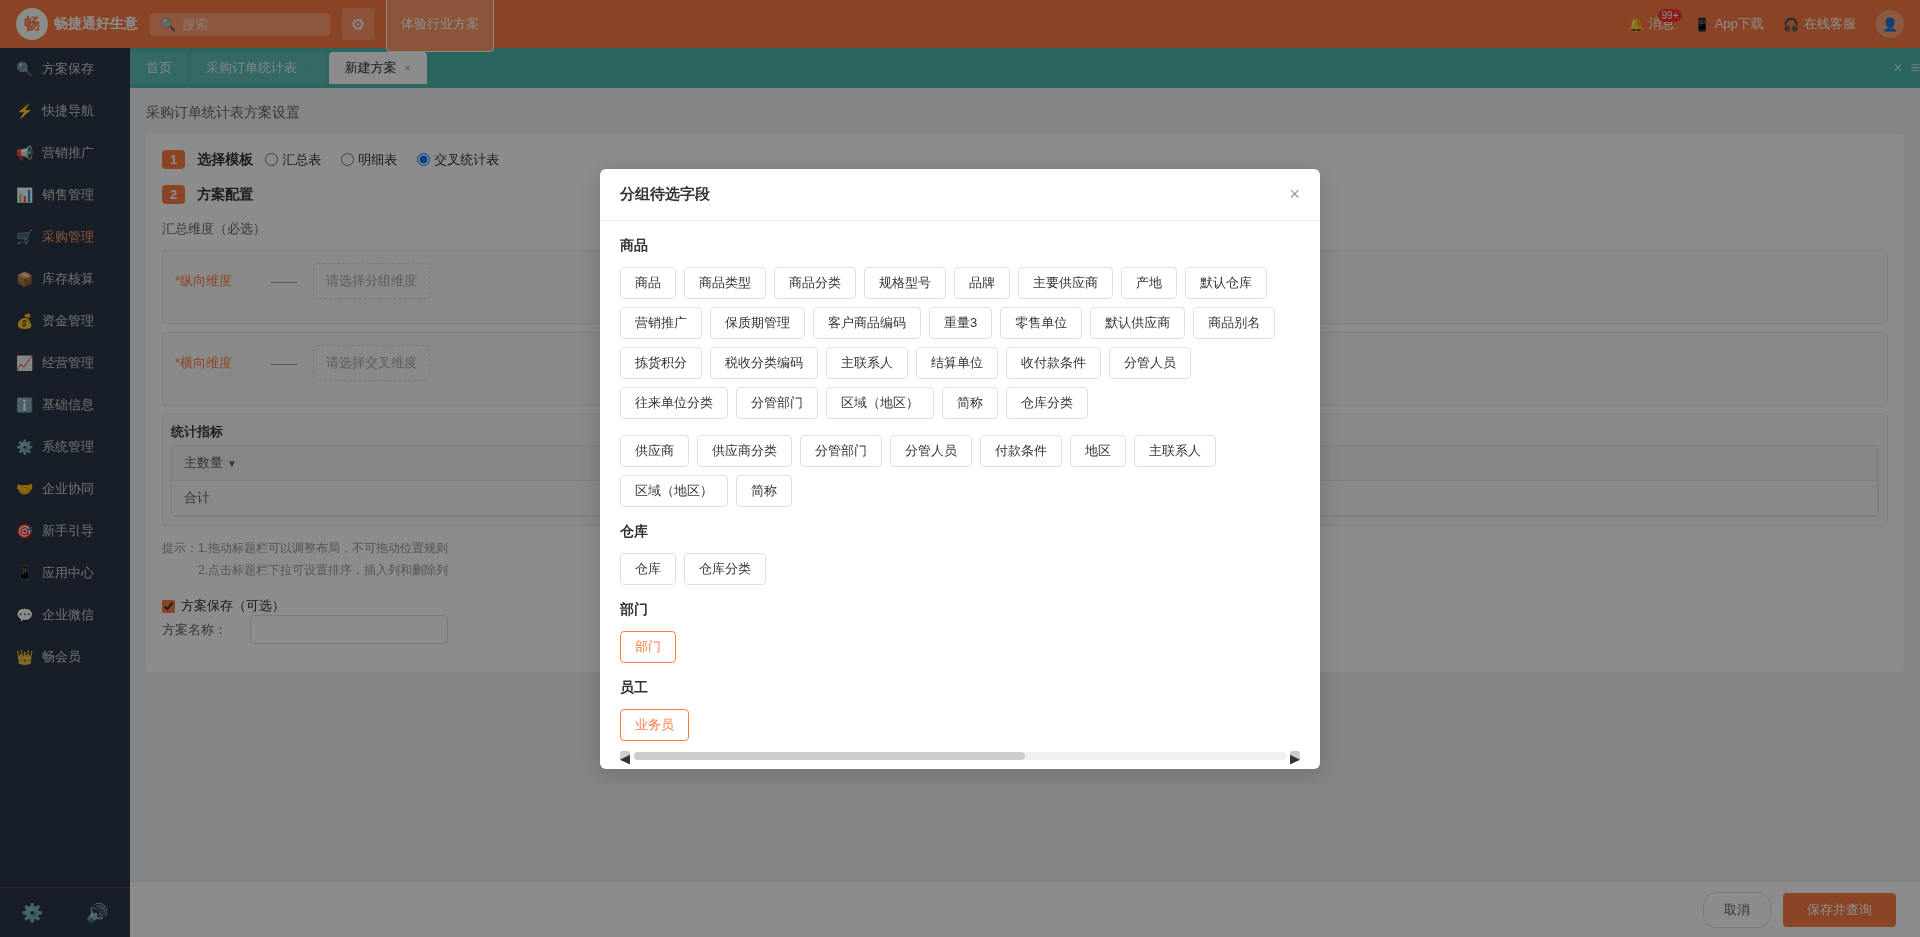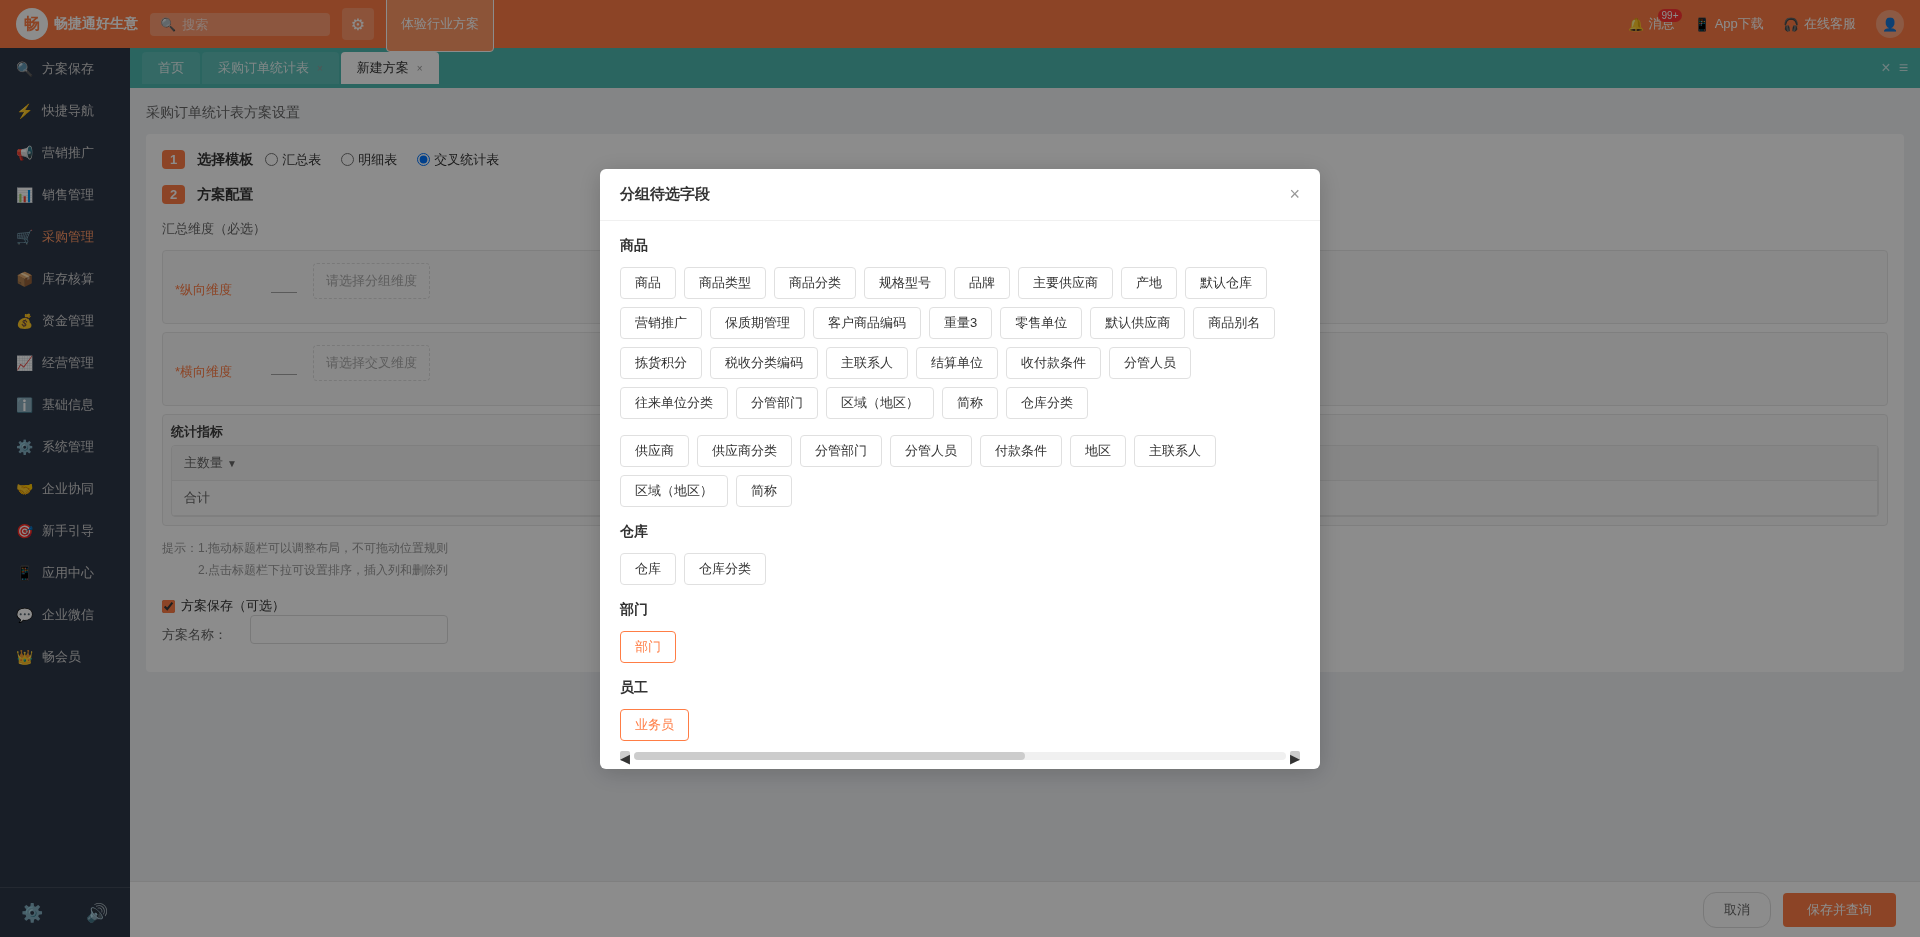--- a/index.html
+++ b/index.html
@@ -113,21 +113,21 @@
       align-items: center;
       justify-content: center;
     }
 
     
     .tab-bar {
       height: 40px;
       background: #4db8b0;
       display: flex;
       align-items: center;
-      padding: 0 12px;
+      padding: 0 0;
       gap: 2px;
       position: fixed;
       top: 48px; left: 130px; right: 0;
       z-index: 99;
     }
     .tab {
       height: 32px;
       padding: 0 16px;
       display: flex;
       align-items: center;
@@ -237,21 +237,21 @@
     }
     .radio-item {
       display: flex;
       align-items: center;
       gap: 4px;
       cursor: pointer;
       font-size: 13px;
     }
     .field-row {
       display: flex;
-      align-items: flex-end;
+      align-items: center;
       gap: 8px;
       margin-bottom: 12px;
     }
     .field-label {
       font-size: 13px;
       color: #666;
       min-width: 80px;
     }
     .dim-row {
       background: #fafafa;

